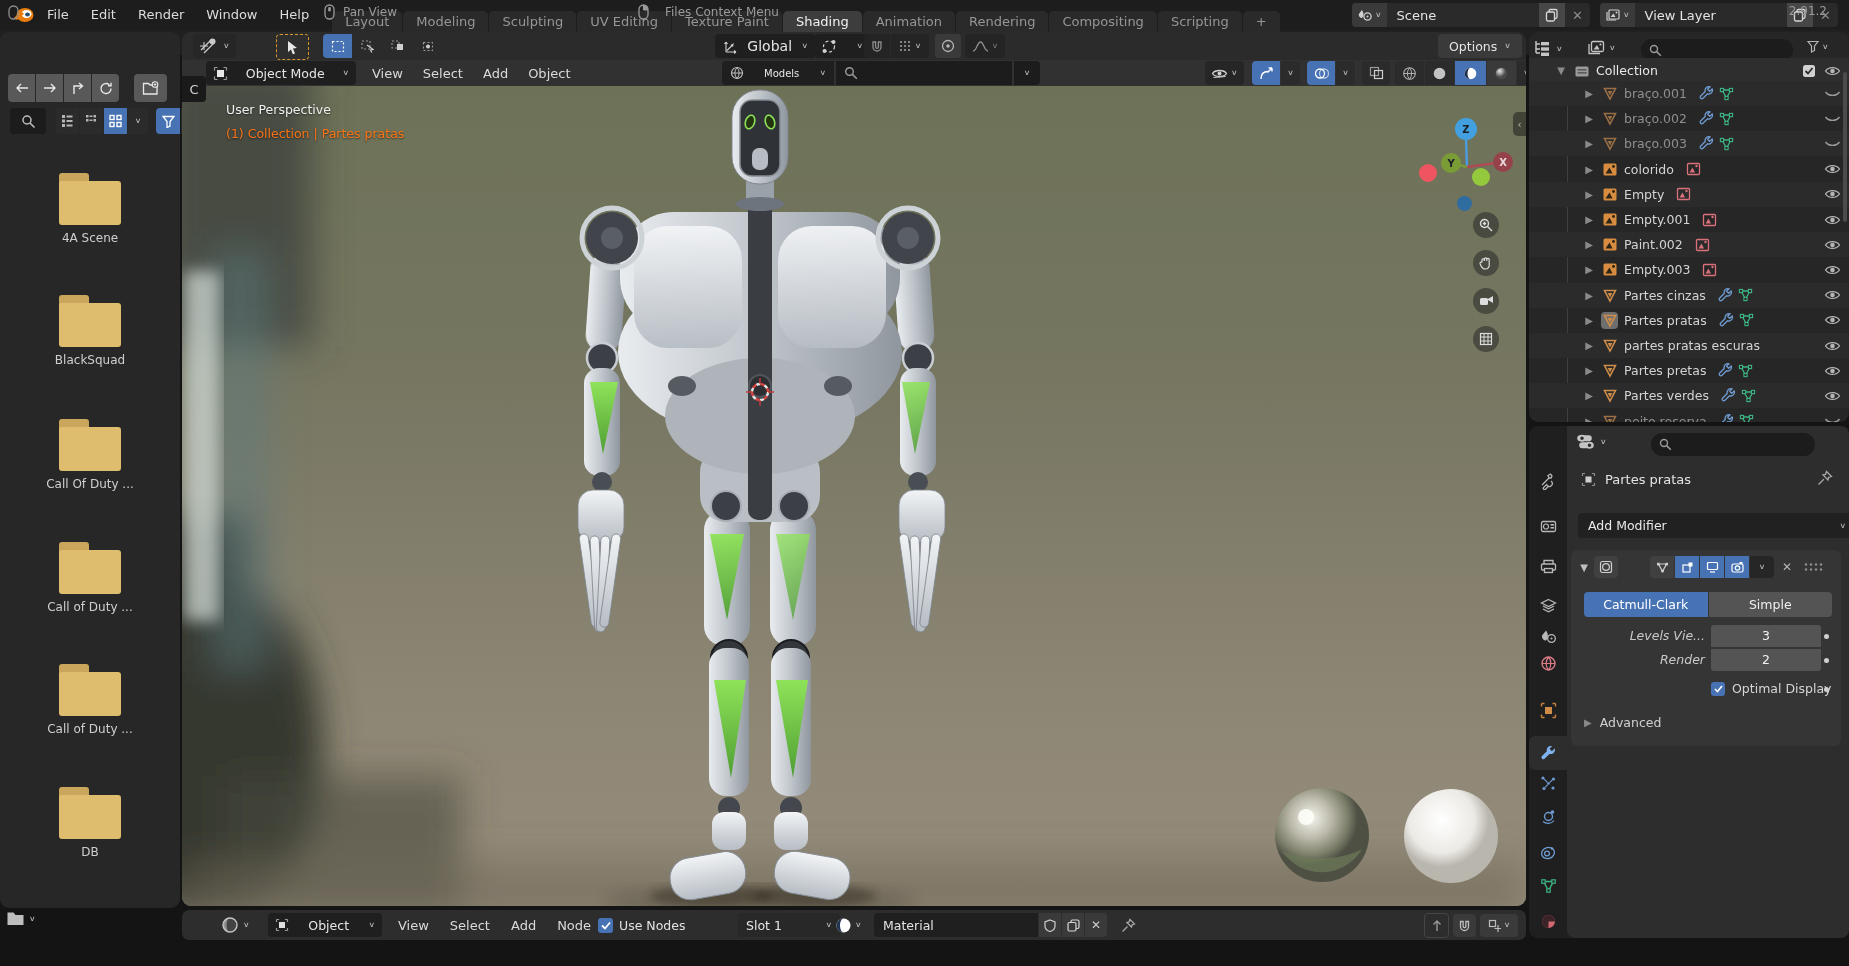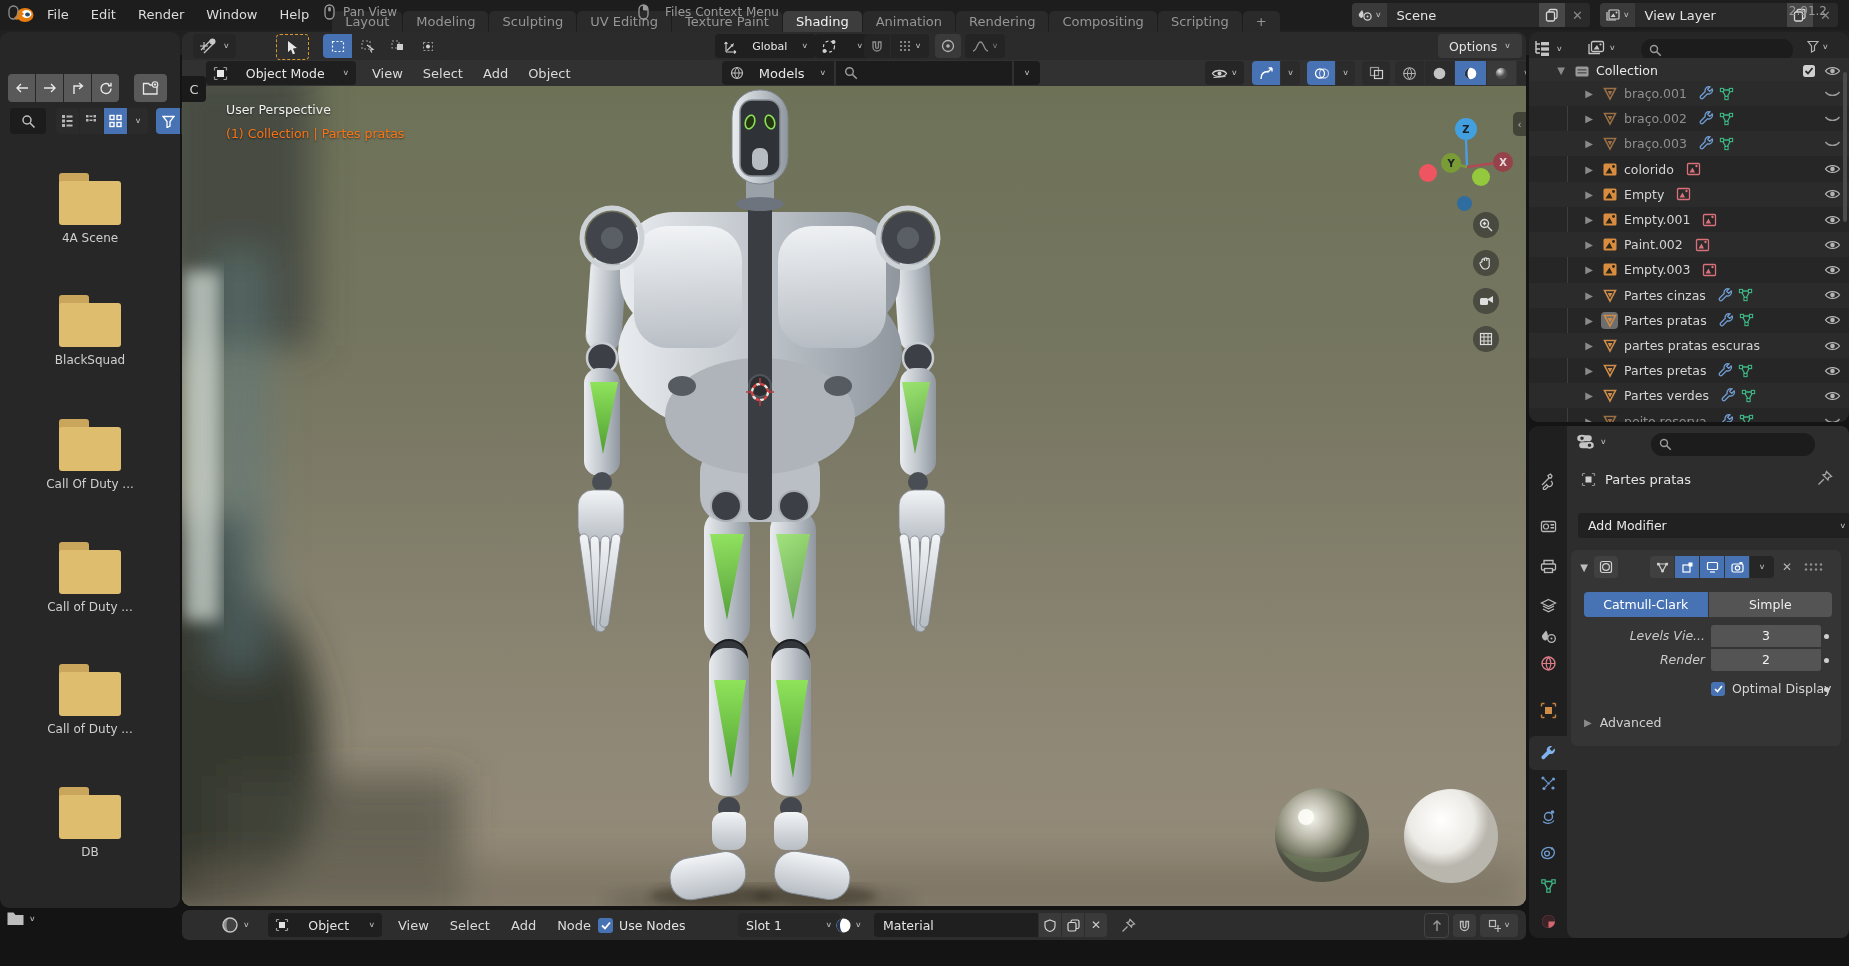--- a/index.html
+++ b/index.html
@@ -320,21 +320,21 @@
               <rect x="2.5" y="2.5" width="9" height="8" fill="none" stroke="#9a9a9a" stroke-width="1.1" stroke-dasharray="2 2"></rect>
               <circle cx="7" cy="6.5" r="2" fill="#cfcfcf"></circle>
             </svg>
           </div>
       </div>
       <div class="abs" style="left:533px;top:2px">
         <div class="dark-widget" style="width:85px;justify-content:space-between">
           <svg width="15" height="15" viewBox="0 0 15 15">
               <path d="M3 13 V3 M3 13 H13 M3 3 l-1.5 2 M3 3 l1.5 2 M13 13 l-2 -1.5 M13 13 l-2 1.5 M4 11.5 L10 5.5 l-.5 2.2 M10 5.5 l-2.2 .5" stroke="#cfcfcf" stroke-width="1.1" fill="none"></path>
             </svg>
-          <span style="font-size:11px">Global</span>
+          <span style="font-size:14px">Global</span>
           <span class="chev">∨</span>
         </div>
       </div>
       <div class="abs" style="left:633px;top:2px">
         <div class="dark-widget" style="width:42px;justify-content:space-between;padding:0 6px">
           <svg width="16" height="15" viewBox="0 0 16 15">
               <circle cx="8" cy="7.5" r="5.5" fill="none" stroke="#cfcfcf" stroke-width="1.2" stroke-dasharray="3 2.4"></circle>
               <circle cx="12.5" cy="3" r="2" fill="#cfcfcf"></circle>
               <circle cx="3.5" cy="12" r="2" fill="#cfcfcf"></circle>
             </svg>
@@ -402,21 +402,21 @@
           <div class="hdr-menu">Select</div>
           <div class="hdr-menu">Add</div>
           <div class="hdr-menu">Object</div>
         </div>
       <div class="abs" style="left:540px;top:1px;display:flex;align-items:center">
         <div class="dark-widget" style="width:96px;justify-content:space-between;border-radius:4px 0 0 4px">
           <svg width="14" height="14" viewBox="0 0 14 14">
               <circle cx="7" cy="7" r="5.5" fill="none" stroke="#bdbdbd" stroke-width="1.2"></circle>
               <path d="M1.5 7 h11 M7 1.5 a8 8 0 0 1 0 11 M7 1.5 a8 8 0 0 0 0 11" stroke="#bdbdbd" stroke-width="1" fill="none"></path>
             </svg>
-          <span style="font-size:13px">Models</span>
+          <span style="font-size:10px">Models</span>
           <span class="chev">∨</span>
         </div>
         <div style="width:160px;height:24px;background:#1c1c1c;margin-left:2px;display:flex;align-items:center;padding:0 8px">
           <svg width="14" height="14" viewBox="0 0 14 14">
               <circle cx="5.5" cy="5.5" r="3.8" fill="none" stroke="#9a9a9a" stroke-width="1.4"></circle>
               <path d="M8.4 8.4 L12.8 12.8" stroke="#9a9a9a" stroke-width="1.5"></path>
             </svg>
         </div>
         <div style="width:26px;height:24px;background:#1c1c1c;margin-left:2px;border-radius:0 4px 4px 0;display:flex;align-items:center;justify-content:center">
             <span class="chev">∨</span>

